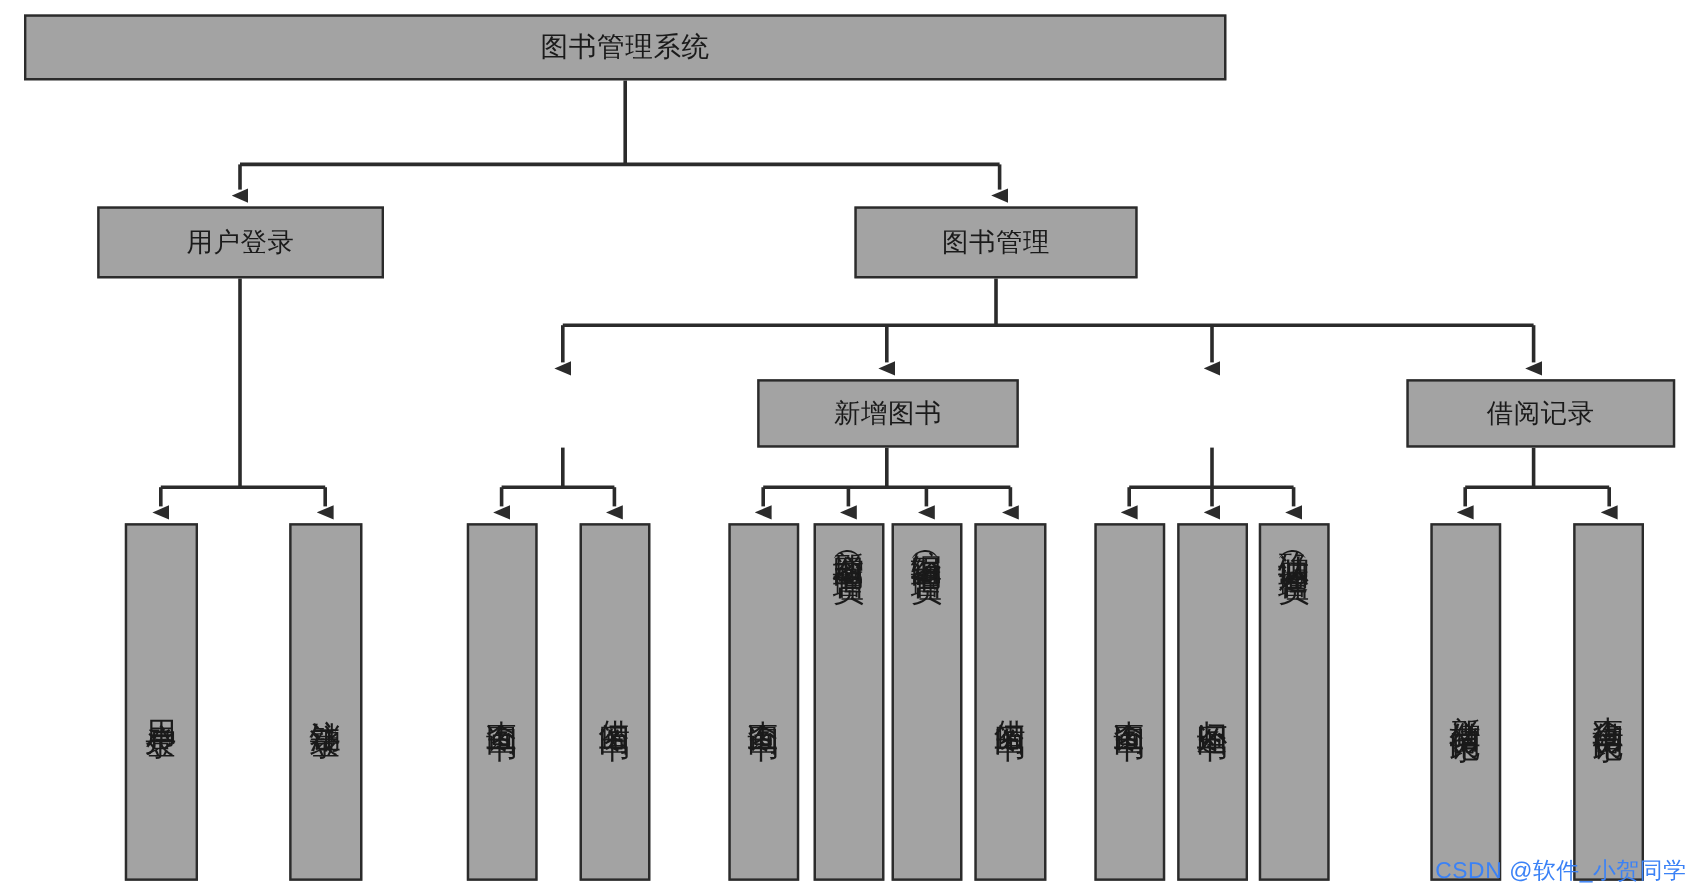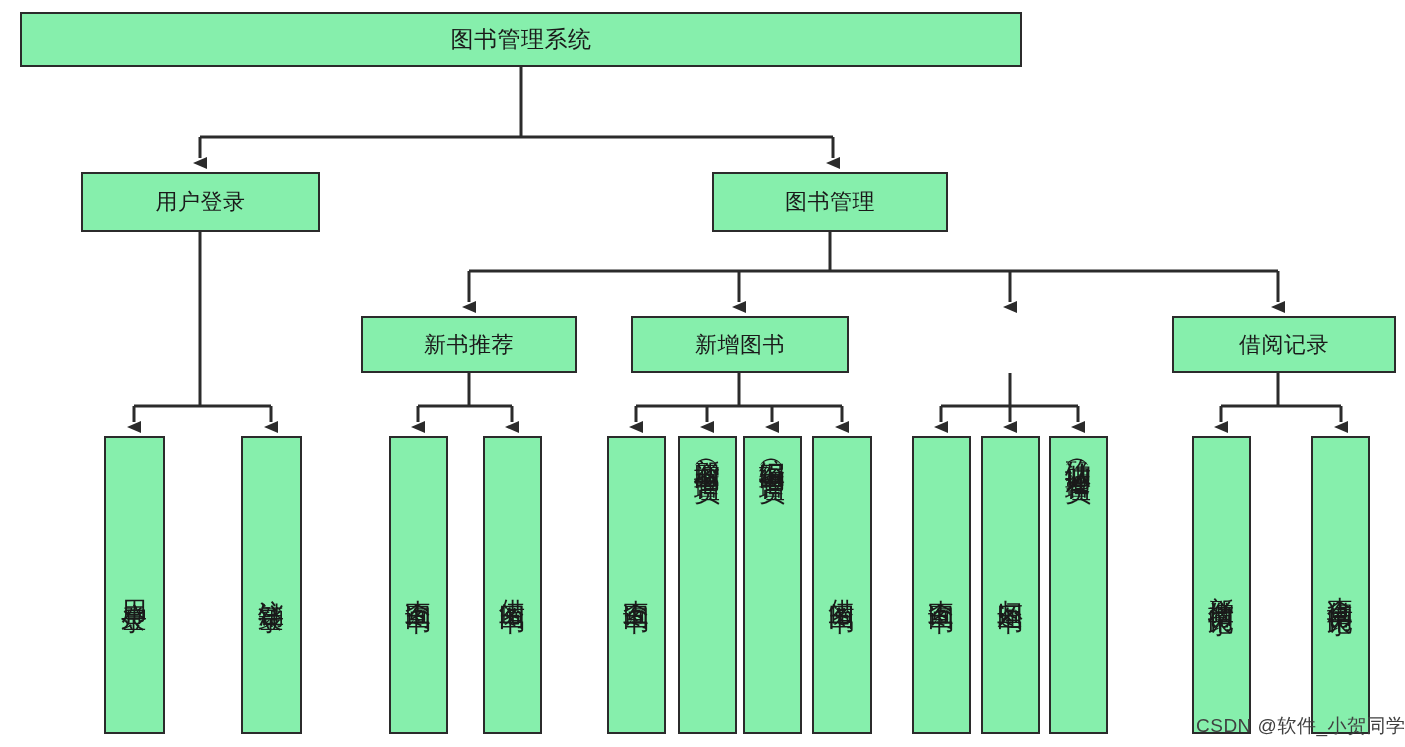--- a/index.html
+++ b/index.html
@@ -16,21 +16,21 @@
   }
   svg#wires{
     position:absolute;
     left:0; top:0;
     width:1405px; height:747px;
     pointer-events:none;
   }
   .node{
     position:absolute;
     box-sizing:border-box;
-    background:#86efac;
+    background:#a3a3a3;
     border:2.5px solid #2b2b2b;
     display:flex;
     align-items:center;
     justify-content:center;
     color:#1a1a1a;
   }
   .node .label{
     display:block;
     line-height:1.18;
     letter-spacing:0.5px;
@@ -52,21 +52,21 @@
     writing-mode:vertical-rl;
     text-orientation:upright;
     font-size:26px;
     line-height:1.0;
     letter-spacing:3px;
     text-align:center;
   }
   .node.v.centered{ align-items:center; }
   .watermark{
     position:absolute;
-    color:#404040;
+    color:#3b82f6;
     font-size:19px;
     letter-spacing:0.5px;
     white-space:nowrap;
     user-select:none;
   }
 </style>
 </head>
 <body>
 
 <div id="canvas">
@@ -126,23 +126,20 @@
   </div>
 
   <div class="node h" style="left:81px;top:172px;width:239px;height:60px;">
     <span class="label">用户登录</span>
   </div>
 
   <div class="node h" style="left:712px;top:172px;width:236px;height:60px;">
     <span class="label">图书管理</span>
   </div>
 
-  <div class="node h" style="left:361px;top:316px;width:216px;height:57px;">
-    <span class="label">新书推荐</span>
-  </div>
 
   <div class="node h" style="left:631px;top:316px;width:218px;height:57px;">
     <span class="label">新增图书</span>
   </div>
 
 
   <div class="node h" style="left:1172px;top:316px;width:224px;height:57px;">
     <span class="label">借阅记录</span>
   </div>
 

